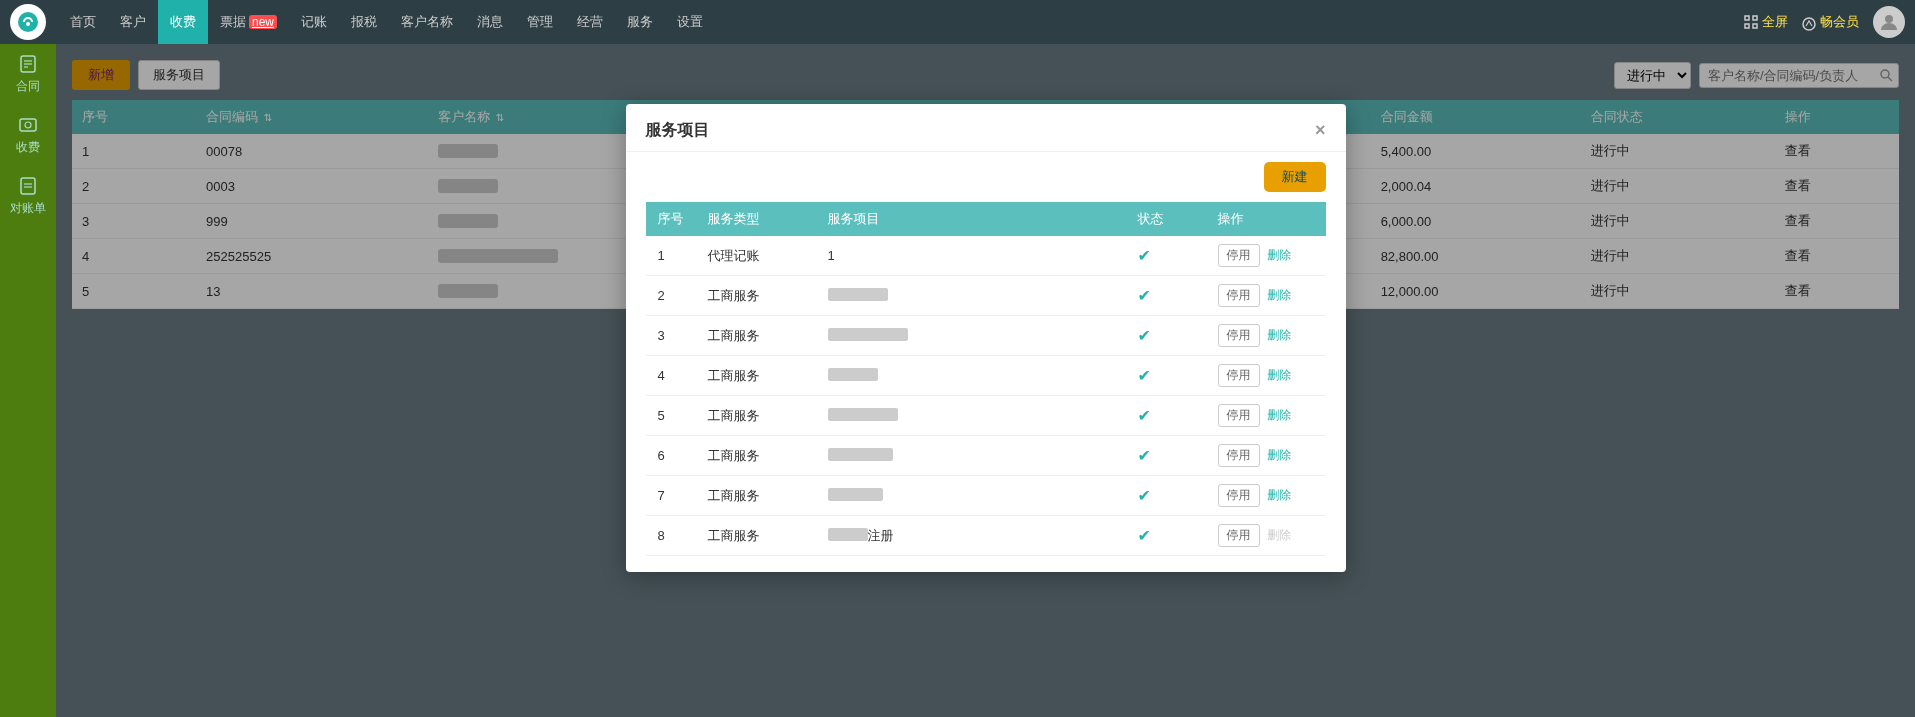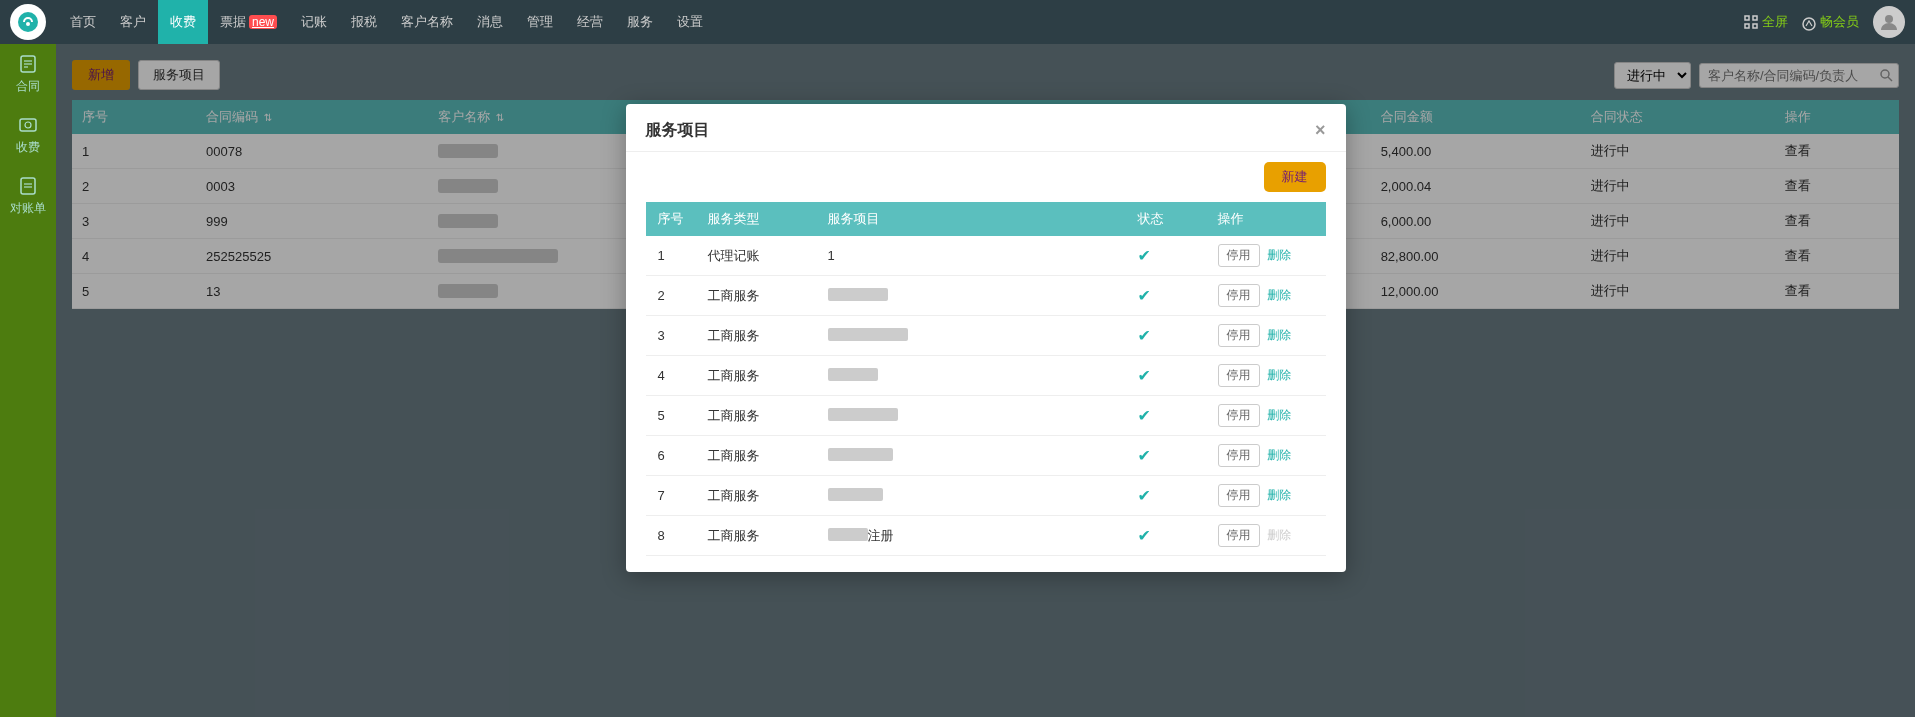--- a/index.html
+++ b/index.html
@@ -38,21 +38,21 @@
       font-size: 12px;
       border-radius: 3px;
       padding: 0 3px;
       margin-left: 3px;
       line-height: 14px;
       text-decoration: underline;
     }
     .top-nav-right {
       margin-left: auto;
       display: flex; align-items: center; gap: 14px;
-      color: #84cc16;
+      color: #fde047;
       font-size: 13px;
     }
     .top-nav-right .avatar {
       width: 32px; height: 32px; border-radius: 50%;
       background: #ccc;
       display: flex; align-items: center; justify-content: center;
       color: #555;
     }
 
     
@@ -209,21 +209,21 @@
       color: #999;
       font-size: 18px;
     }
     .modal-toolbar {
       padding: 10px 20px;
       display: flex;
       justify-content: flex-end;
     }
     .btn-new-modal {
       background: #e8a000;
-      color: #701a75;
+      color: #0c4a6e;
       border: none;
       padding: 6px 18px;
       border-radius: 5px;
       cursor: pointer;
       font-size: 13px;
     }
     .modal-body {
       padding: 0 20px 16px;
       overflow-y: auto;
       flex: 1;

